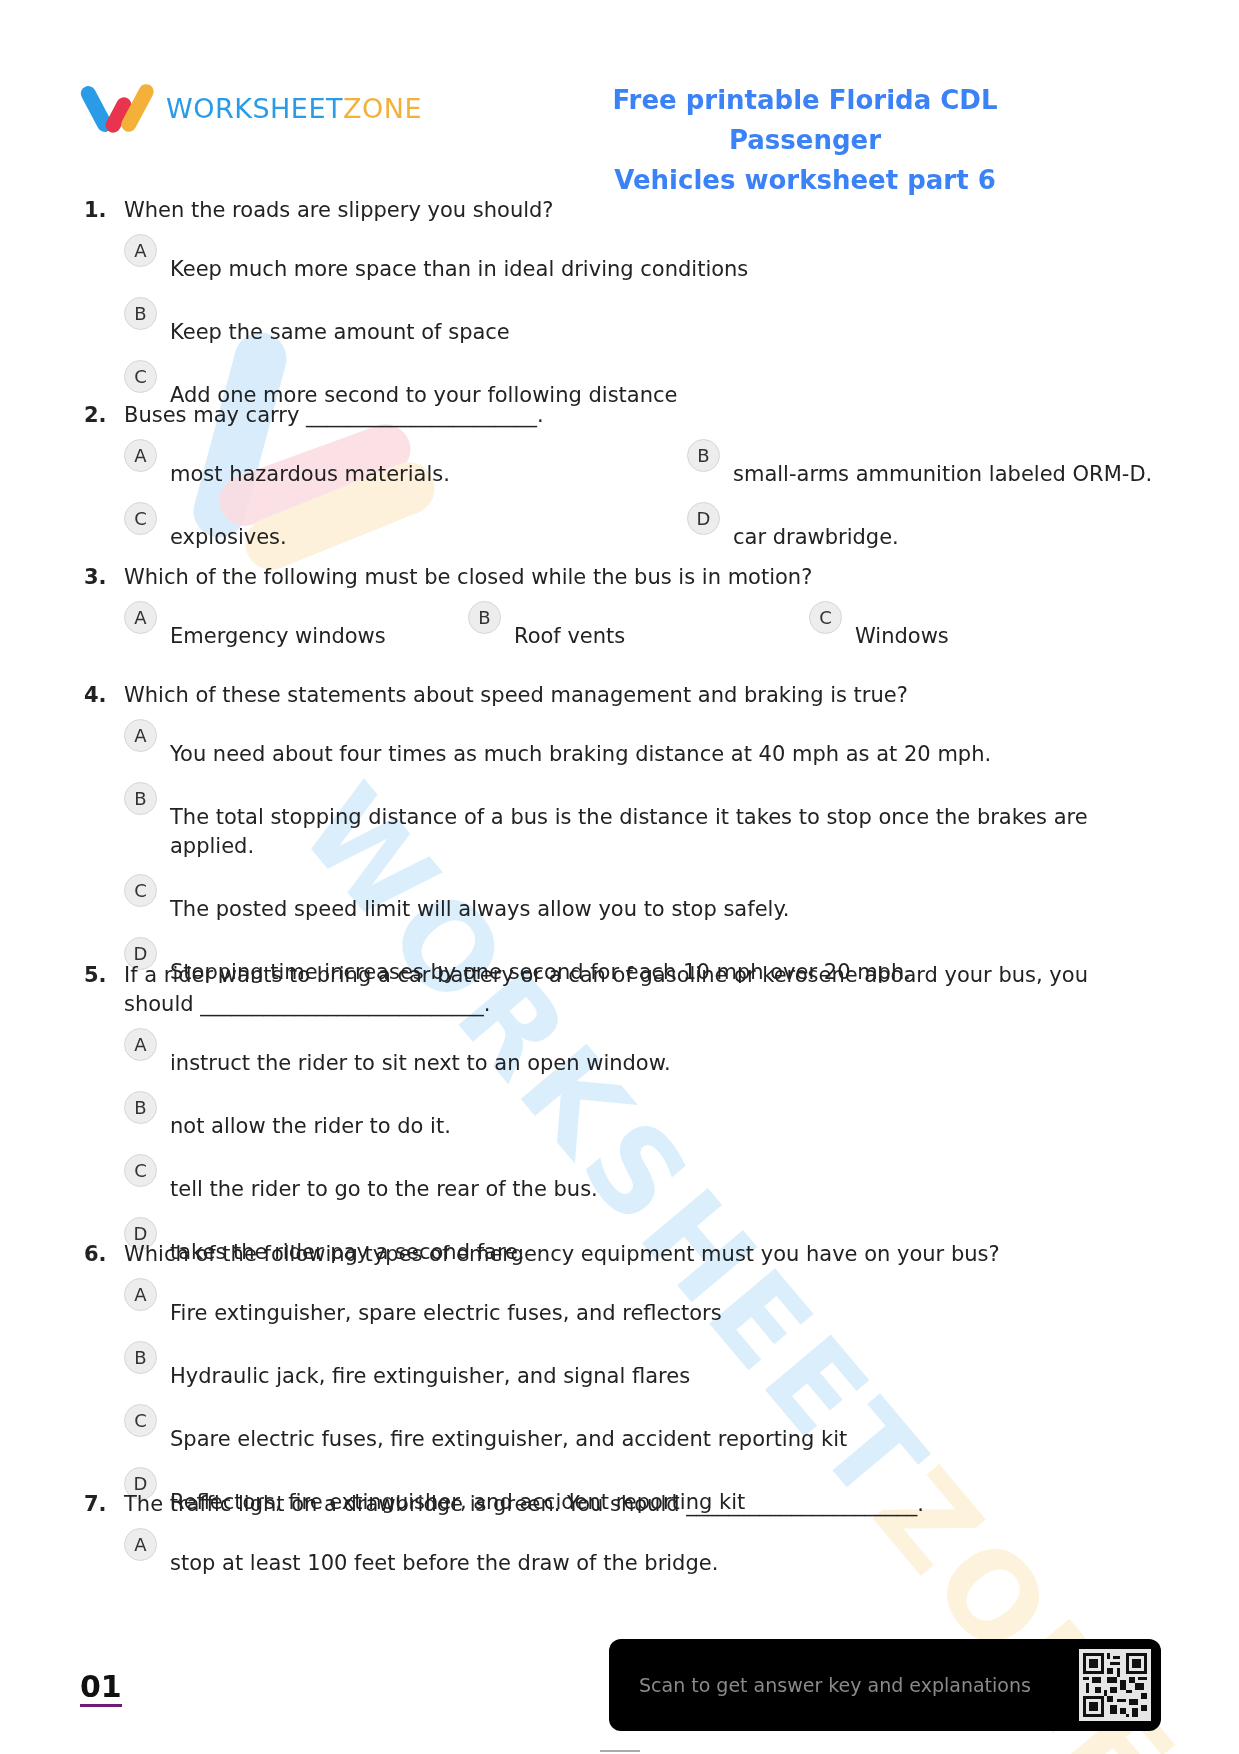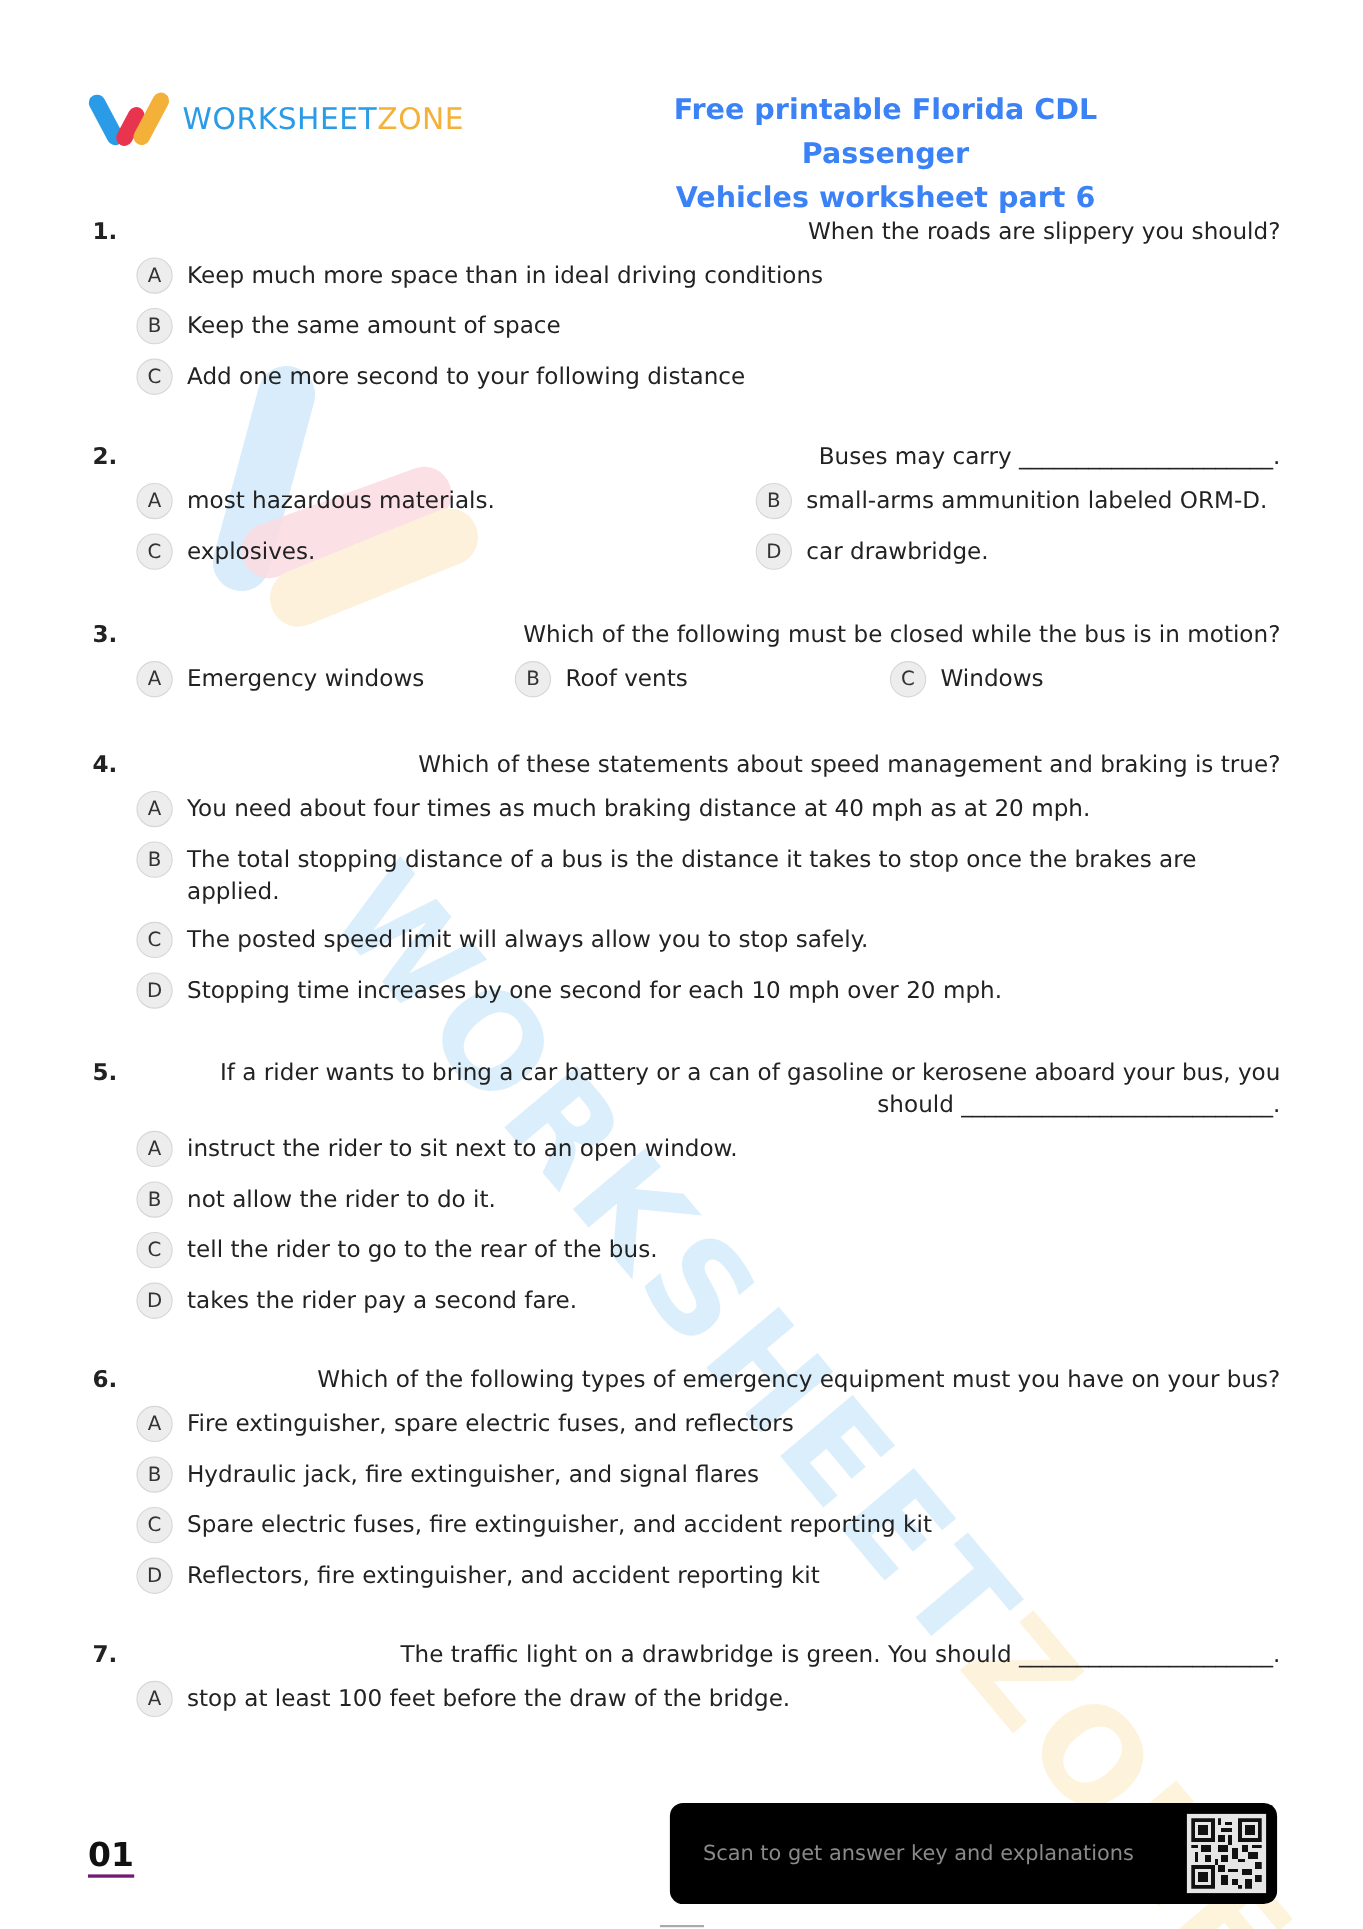--- a/index.html
+++ b/index.html
@@ -26,29 +26,29 @@
   .logo-text .z { color: #f4b13a; }
   .title {
     position: absolute; left: 540px; top: 80px; width: 530px; text-align: center;
     font-size: 26px; font-weight: bold; line-height: 40px; color: #3b82f6;
   }
 
   .content { position: absolute; left: 0; top: 0; width: 1239px; z-index: 2; }
   .q { position: absolute; left: 84px; }
   .q-stem { display: flex; font-size: 21px; line-height: 29px; color: #222; }
   .q-num { width: 40px; font-weight: bold; flex-shrink: 0; }
-  .q-text { width: 1040px; text-align: right; }
+  .q-text { width: 1040px; }
   .opts { margin-left: 40px; margin-top: 11px; }
   .opt { display: flex; align-items: flex-start; font-size: 21px; line-height: 29px; margin-bottom: 15px; color: #222; }
   .bubble {
     width: 33px; height: 33px; border-radius: 50%; background: #ededed;
     border: 1px solid #d6d6d6; display: flex; align-items: center; justify-content: center;
     font-size: 18px; color: #333; flex-shrink: 0; margin-top: -2px; margin-right: 13px;
   }
-  .opt-text { max-width: 990px; }
+  .opt-text { max-width: 990px; margin-top: 19px; }
   .grid2 { display: grid; grid-template-columns: 563px 520px; }
   .grid3 { display: grid; grid-template-columns: 344px 341px 300px; }
 
   .footer-num {
     position: absolute; left: 80px; top: 1670px; font-size: 30px; font-weight: bold;
     color: #111; border-bottom: 3px solid #701a75; line-height: 34px; z-index: 2;
   }
   .scan-box {
     position: absolute; left: 609px; top: 1639px; width: 552px; height: 92px;
     background: #000000; border-radius: 12px; display: flex; align-items: center; z-index: 2;

